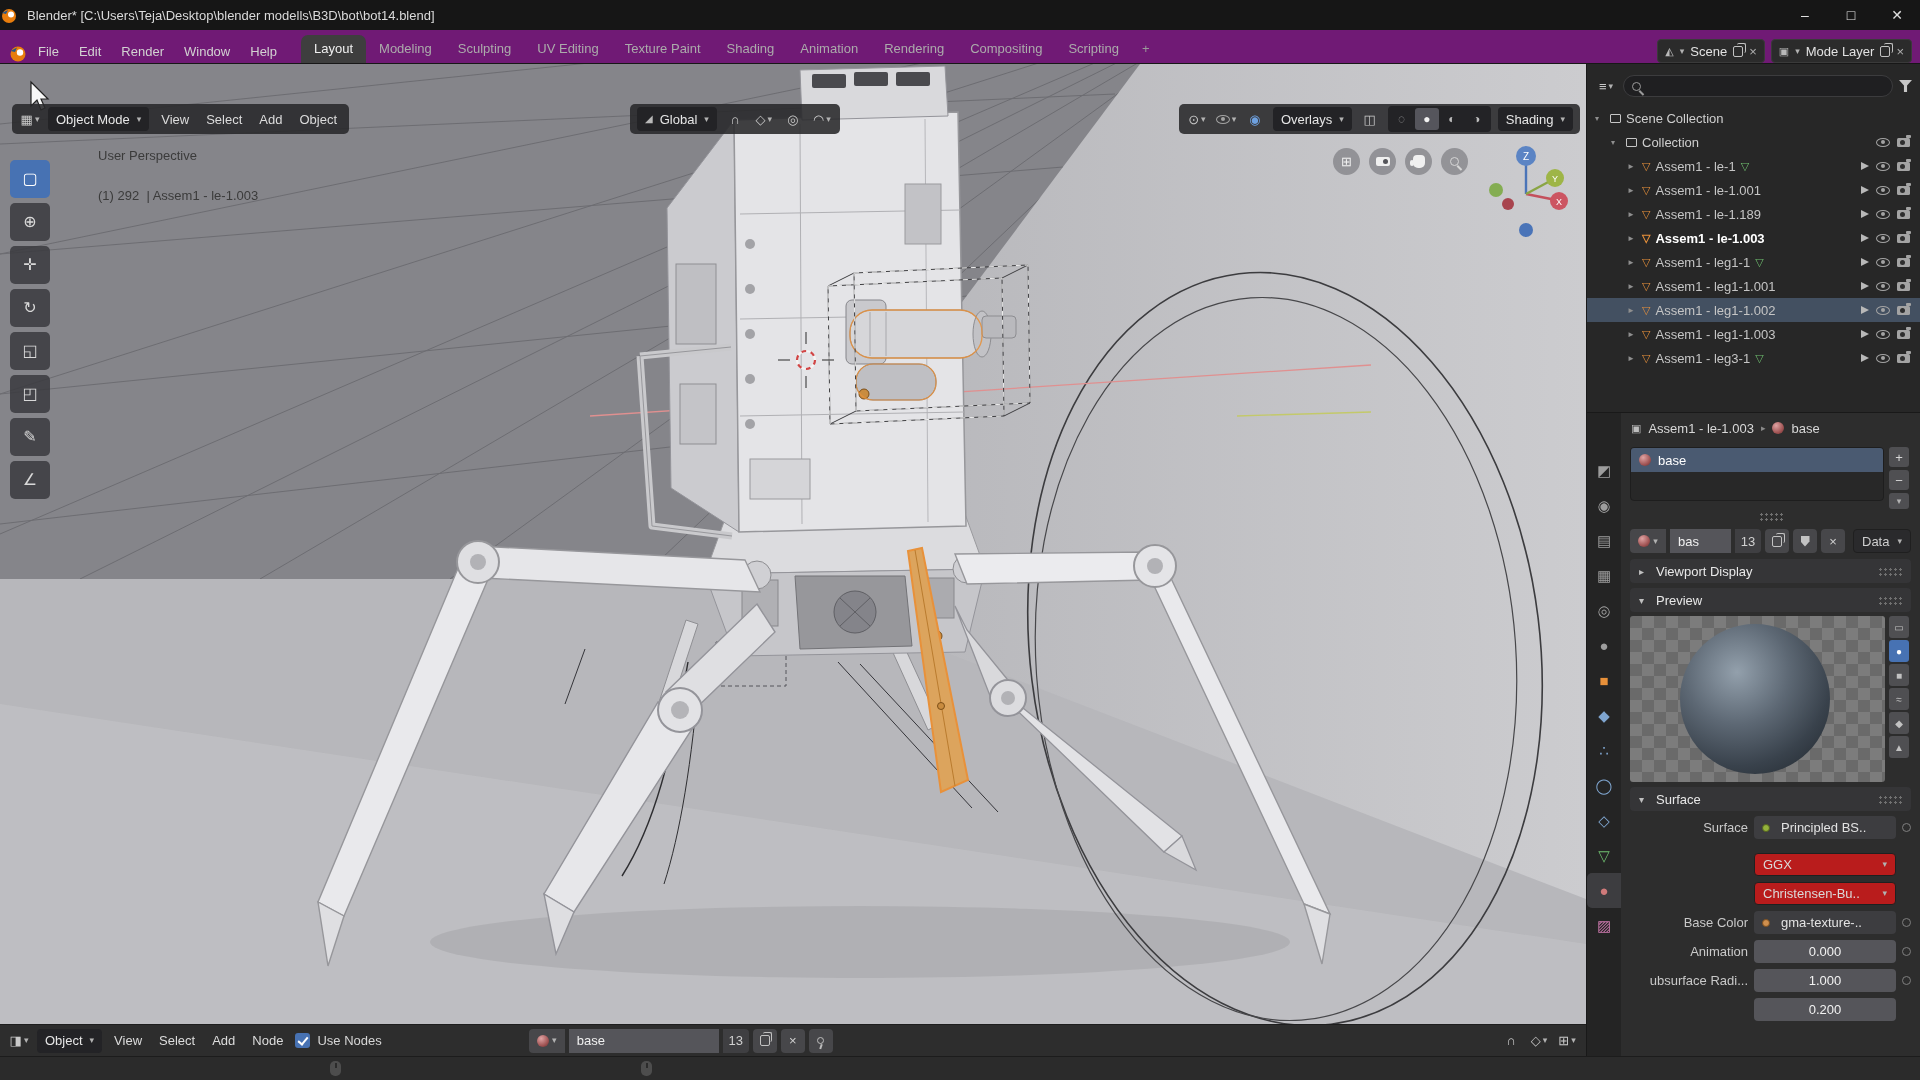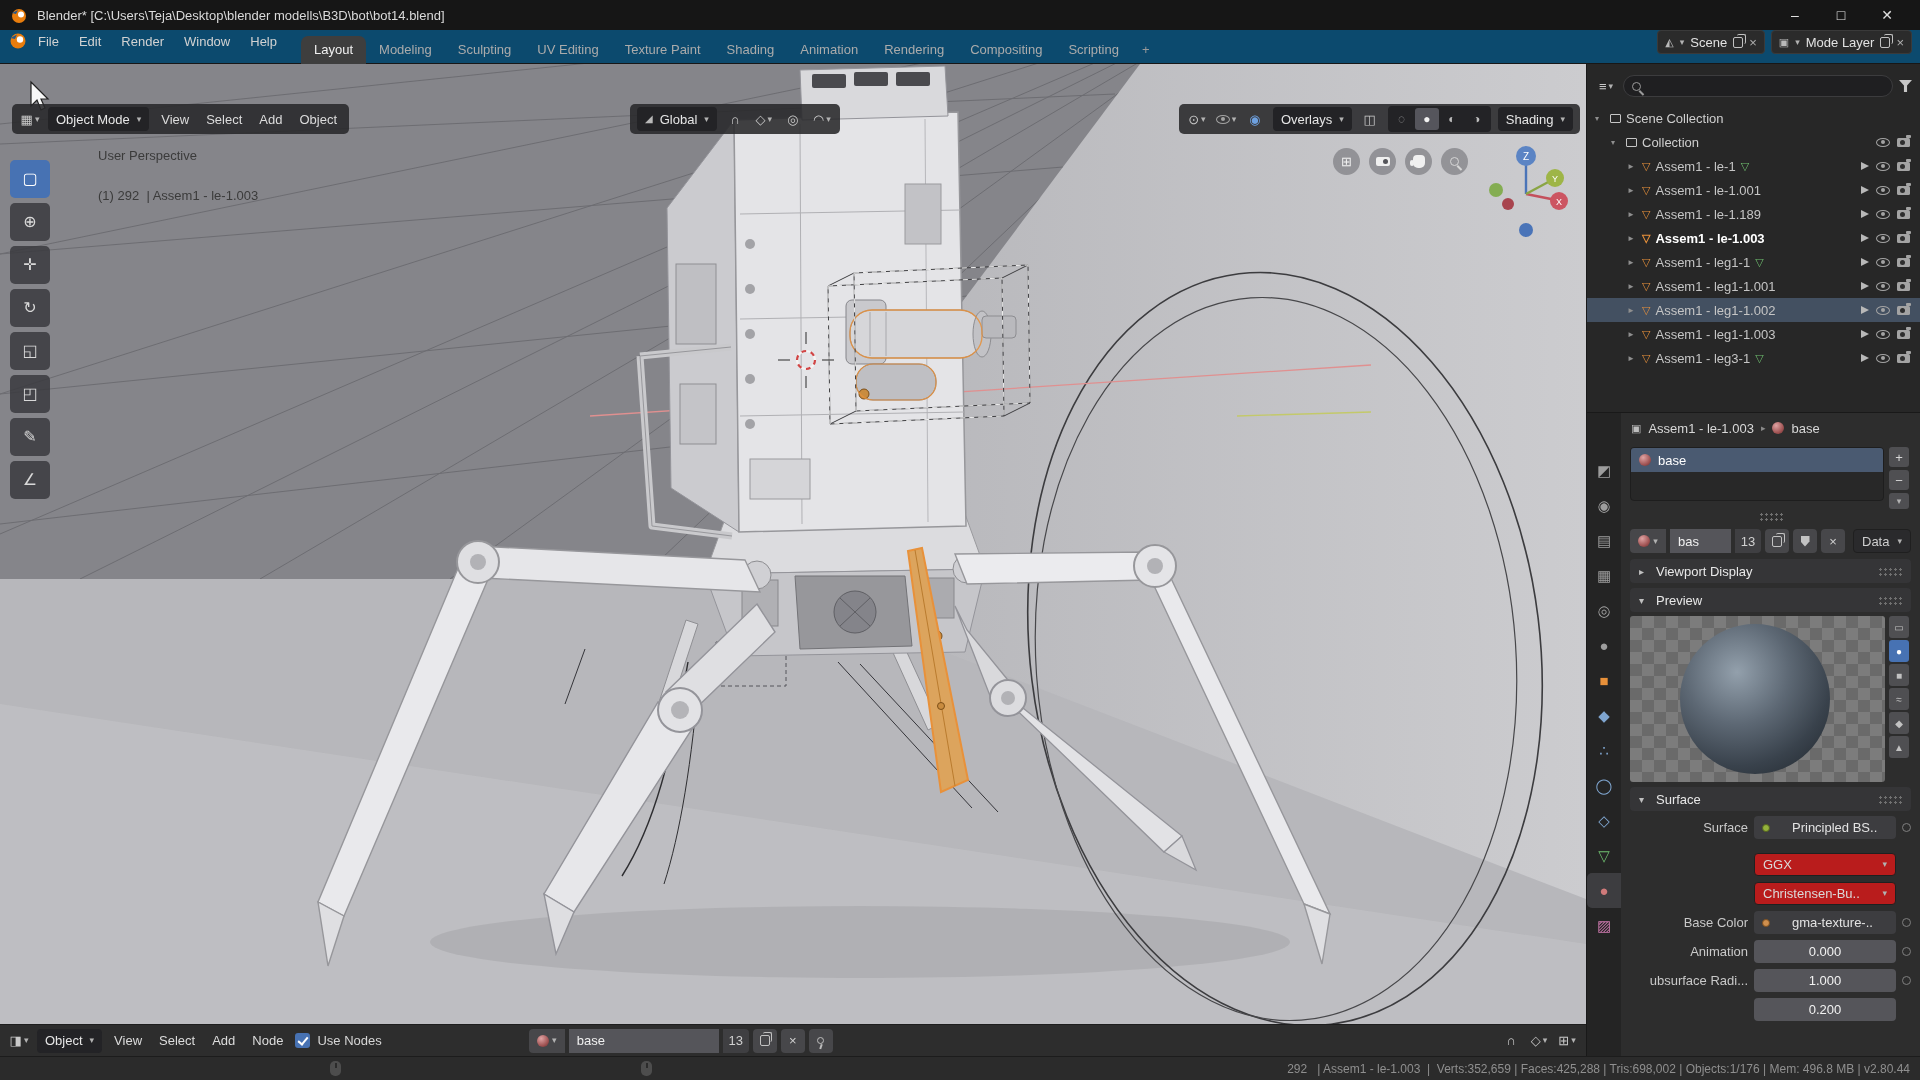--- a/index.html
+++ b/index.html
@@ -1,26 +1,26 @@
 <!DOCTYPE html>
 <html><head>
 <meta charset="utf-8">
 <style>
   *{box-sizing:border-box;margin:0;padding:0;-webkit-user-select:none}
   html,body{width:1920px;height:1080px;overflow:hidden}
   body{font-family:"Liberation Sans",sans-serif;font-size:13px;color:#d6d6d6;background:#2b2b2b;position:relative}
 
   
-  .titlebar{height:30px;background:#161616;display:flex;align-items:center;padding:0 10px;gap:9px}
+  .titlebar{height:30px;background:#161616;display:flex;align-items:center;padding:0 0;gap:9px}
   .titlebar .ttext{color:#dadada;font-size:13px;white-space:pre}
   .win-controls{margin-left:auto;display:flex}
   .win-btn{width:46px;height:30px;display:flex;align-items:center;justify-content:center;color:#e0e0e0;font-size:14px;cursor:default}
 
   
-  .topbar{height:34px;background:#0c4a6e;border-bottom:1px solid #171717;display:flex;align-items:flex-start;padding:0 8px}
+  .topbar{height:34px;background:#701a75;border-bottom:1px solid #171717;display:flex;align-items:flex-end;padding:0 8px}
   .menu-item{padding:4px 10px;color:#d2d2d2;border-radius:4px}
   .tabs{display:flex;align-items:flex-end;height:34px;margin-left:14px}
   .tab{padding:6px 13px 7px;color:#ababab;border-radius:7px 7px 0 0;font-size:13px}
   .tab.active{background:#3e3e3e;color:#f0f0f0}
   .tab-add{padding:6px 10px 7px;color:#9a9a9a}
   .topbar-right{margin-left:auto;display:flex;align-items:center;gap:6px}
   .tb-widget{display:flex;align-items:center;gap:6px;background:#2b2b2b;border:1px solid #3a3a3a;border-radius:4px;height:24px;padding:0 7px}
   .tb-widget .lbl{color:#e2e2e2}
   .chev{font-size:9px;color:#b2b2b2;line-height:1}
   .gl{line-height:1}
@@ -127,21 +127,21 @@
   .sect .ex{font-size:10px;color:#c0c0c0;width:10px}
   .sect .grip{margin-left:auto}
   .preview-wrap{display:flex;gap:4px;margin:4px 9px 0}
   .checker{flex:1;height:166px;border-radius:3px;position:relative;overflow:hidden;background-color:#6a6a6a;background-image:linear-gradient(45deg,#7c7c7c 25%,transparent 25%,transparent 75%,#7c7c7c 75%),linear-gradient(45deg,#7c7c7c 25%,transparent 25%,transparent 75%,#7c7c7c 75%);background-size:24px 24px;background-position:0 0,12px 12px}
   .psphere{position:absolute;left:50px;top:8px;width:150px;height:150px;border-radius:50%;background:radial-gradient(circle at 38% 32%,#93a0ac 0%,#5d6874 38%,#39424c 68%,#1e242a 100%)}
   .ptypes{width:22px;display:flex;flex-direction:column;gap:2px}
   .ptypes .sq{height:22px;font-size:10px;color:#c2c2c2}
   .ptypes .sq.on{background:#4772b3;color:#fff}
   .prow{display:flex;align-items:center;gap:6px;margin:4px 9px 0;height:25px}
   .plabel{width:118px;text-align:right;color:#c9c9c9;flex:none;font-size:13px;white-space:nowrap;overflow:hidden}
-  .pfield{flex:1;height:23px;background:#3d3d40;border-radius:4px;display:flex;align-items:center;gap:22px;padding:0 8px;color:#e2e2e2;overflow:hidden;white-space:nowrap}
+  .pfield{flex:1;height:23px;background:#3d3d40;border-radius:4px;display:flex;align-items:center;gap:11px;padding:0 8px;color:#e2e2e2;overflow:hidden;white-space:nowrap}
   .pdrop{flex:1;height:23px;background:#b91c1c;border:1px solid #202020;border-radius:4px;display:flex;align-items:center;padding:0 8px;color:#dadada;white-space:nowrap}
   .pdrop .chev{margin-left:auto}
   .pslider{flex:1;height:23px;background:#55555a;border-radius:4px;display:flex;align-items:center;justify-content:center;color:#f2f2f2}
   .mt12{margin-top:12px}
 
   
   .bottom-header{height:32px;background:#2d2d2d;border-top:1px solid #1e1e1e;display:flex;align-items:center;padding:0 8px;gap:7px}
   .bh-matfield{width:150px;height:24px;background:#55555a;display:flex;align-items:center;padding:0 8px;color:#f0f0f0}
 
   
@@ -892,14 +892,13 @@
           <span class="deco" style="visibility:hidden"></span>
         </div>
       </div>
     </div>
   </div>
 </div>
 
 <div class="statusbar">
   <span class="mouse-hint" style="margin-left:320px"></span>
   <span class="mouse-hint" style="margin-left:300px"></span>
-  <span class="stats">292   | Assem1 - le-1.003  |  Verts:352,659 | Faces:425,288 | Tris:698,002 | Objects:1/176 | Mem: 496.8 MB | v2.80.44</span>
 </div>
 
 </body></html>

